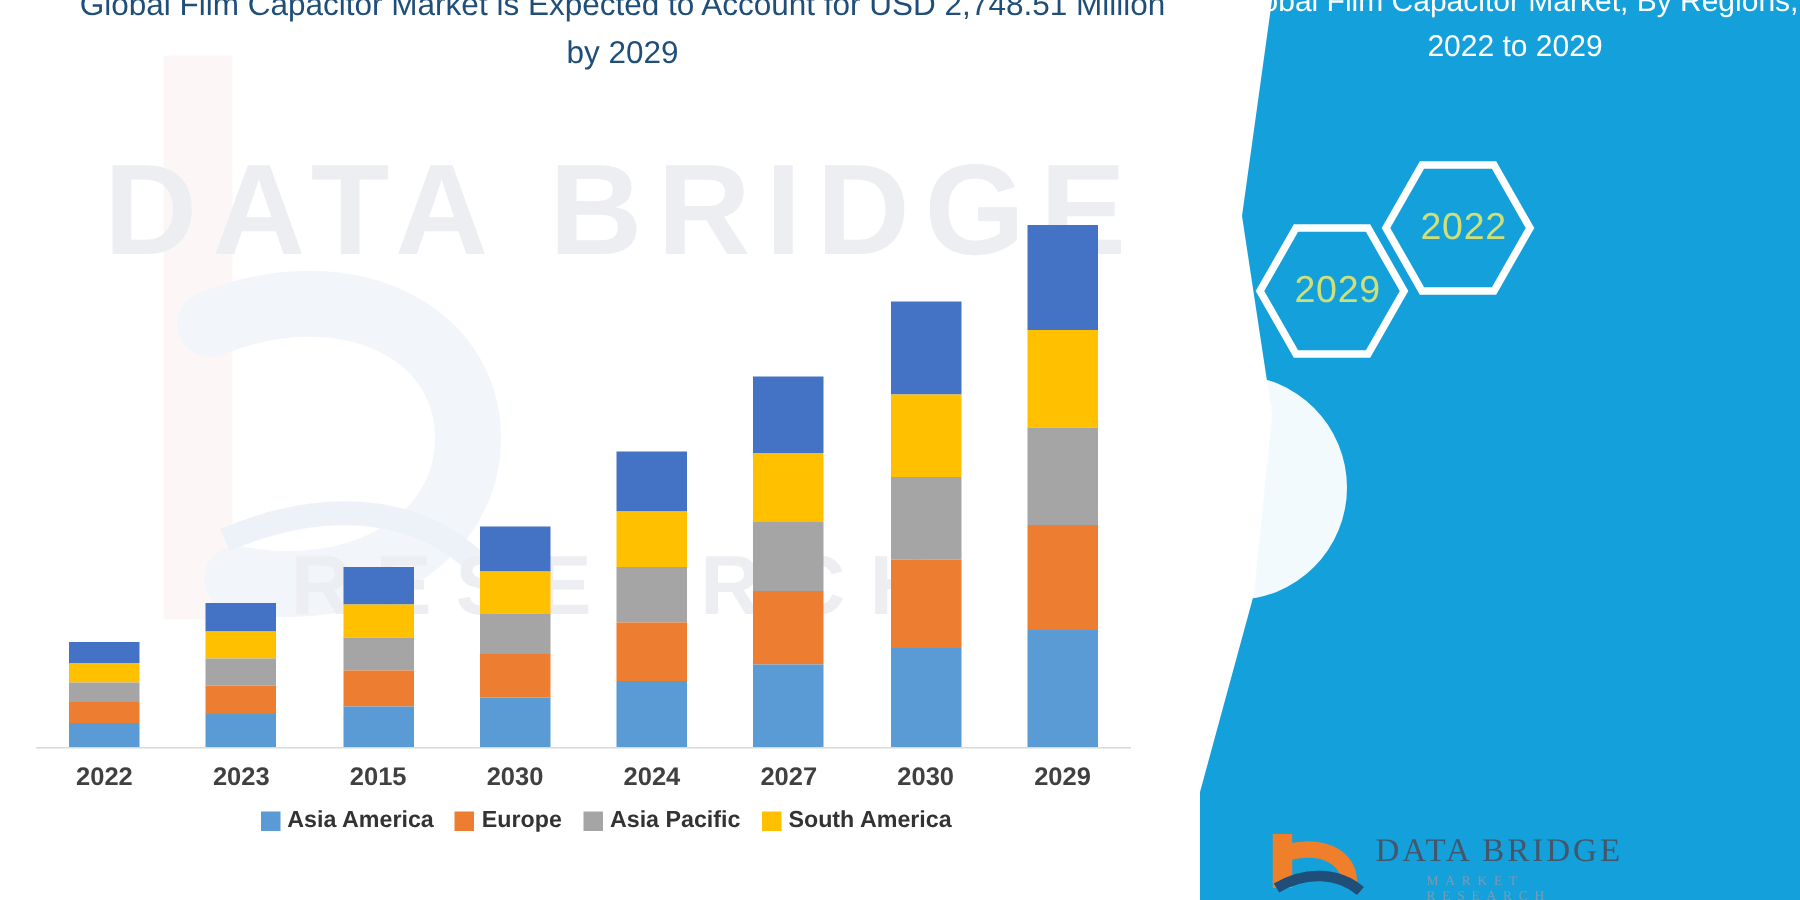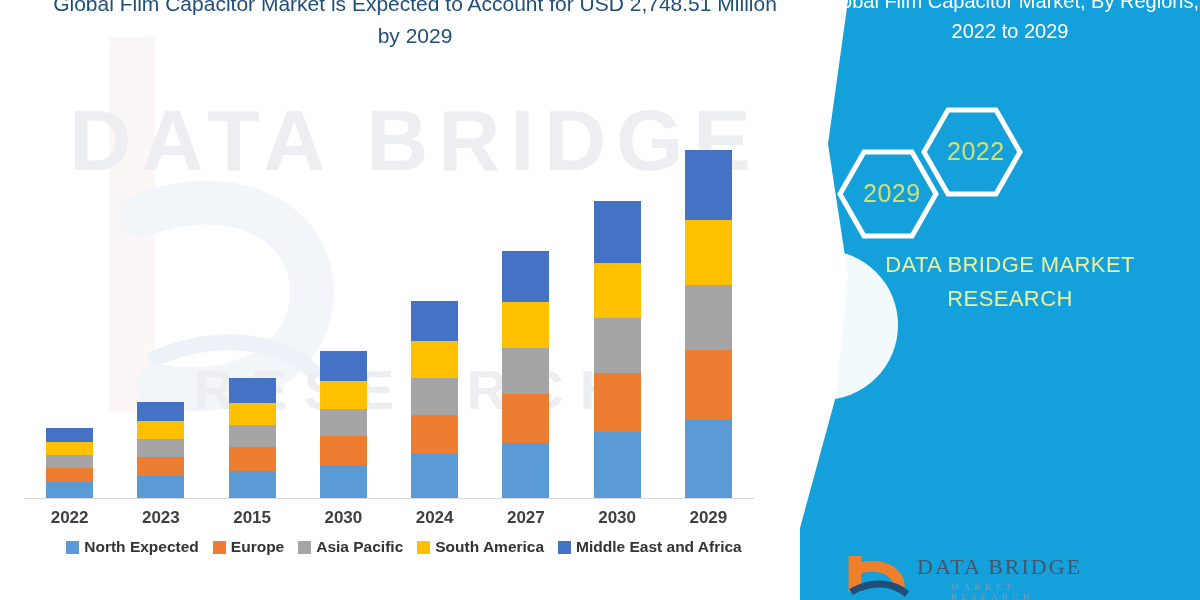--- a/index.html
+++ b/index.html
@@ -202,60 +202,52 @@
         <span>2030</span>
         <span>2024</span>
         <span>2027</span>
         <span>2030</span>
         <span>2029</span>
       </div>
 
     <div class="legend" id="legend">
         <div class="legend-item">
           <span class="legend-swatch" style="background: rgb(91, 155, 213);"></span>
-          <span class="legend-label">North Expected</span>
+          <span class="legend-label">Asia America</span>
         </div>
         <div class="legend-item">
           <span class="legend-swatch" style="background: rgb(237, 125, 49);"></span>
           <span class="legend-label">Europe</span>
         </div>
         <div class="legend-item">
           <span class="legend-swatch" style="background: rgb(165, 165, 165);"></span>
           <span class="legend-label">Asia Pacific</span>
         </div>
         <div class="legend-item">
           <span class="legend-swatch" style="background: rgb(255, 192, 0);"></span>
           <span class="legend-label">South America</span>
-        </div>
-        <div class="legend-item">
-          <span class="legend-swatch" style="background: rgb(68, 114, 196);"></span>
-          <span class="legend-label">Middle East and Africa</span>
         </div>
       </div>
   </div>
 
   <div class="right-panel">
     <div class="blue-shape"></div>
     <div class="white-swoosh"></div>
 
     <div class="right-title">Global Film Capacitor Market, By Regions, 2022 to 2029</div>
 
     <div class="hexwrap">
       <svg width="400" height="165" viewBox="0 0 400 165">
         <polygon points="148,15 196,15 220,57 196,99 148,99 124,57" fill="none" stroke="#ffffff" stroke-width="5"></polygon>
         <polygon points="64,57 112,57 136,99 112,141 64,141 40,99" fill="none" stroke="#ffffff" stroke-width="5"></polygon>
       </svg>
       <div class="hex-label" style="left:147px; top:42px;">2022</div>
       <div class="hex-label" style="left:63px; top:84px;">2029</div>
     </div>
 
-    <div class="brand">
-      <div>DATA BRIDGE MARKET</div>
-      <div>RESEARCH</div>
-    </div>
   </div>
 
   <div class="logo">
     <svg width="70" height="46" viewBox="0 0 70 46">
       <path d="M10 4 L10 40" stroke="#ef7f2a" stroke-width="13" fill="none"></path>
       <path d="M14 16 C 40 10, 56 22, 54 38" stroke="#ef7f2a" stroke-width="11" fill="none"></path>
       <path d="M6 40 C 26 28, 48 30, 62 42" stroke="#1f4e79" stroke-width="7" fill="none"></path>
     </svg>
     <div class="logo-text">DATA BRIDGE</div>
     <div class="logo-sub">MARKET RESEARCH</div>

